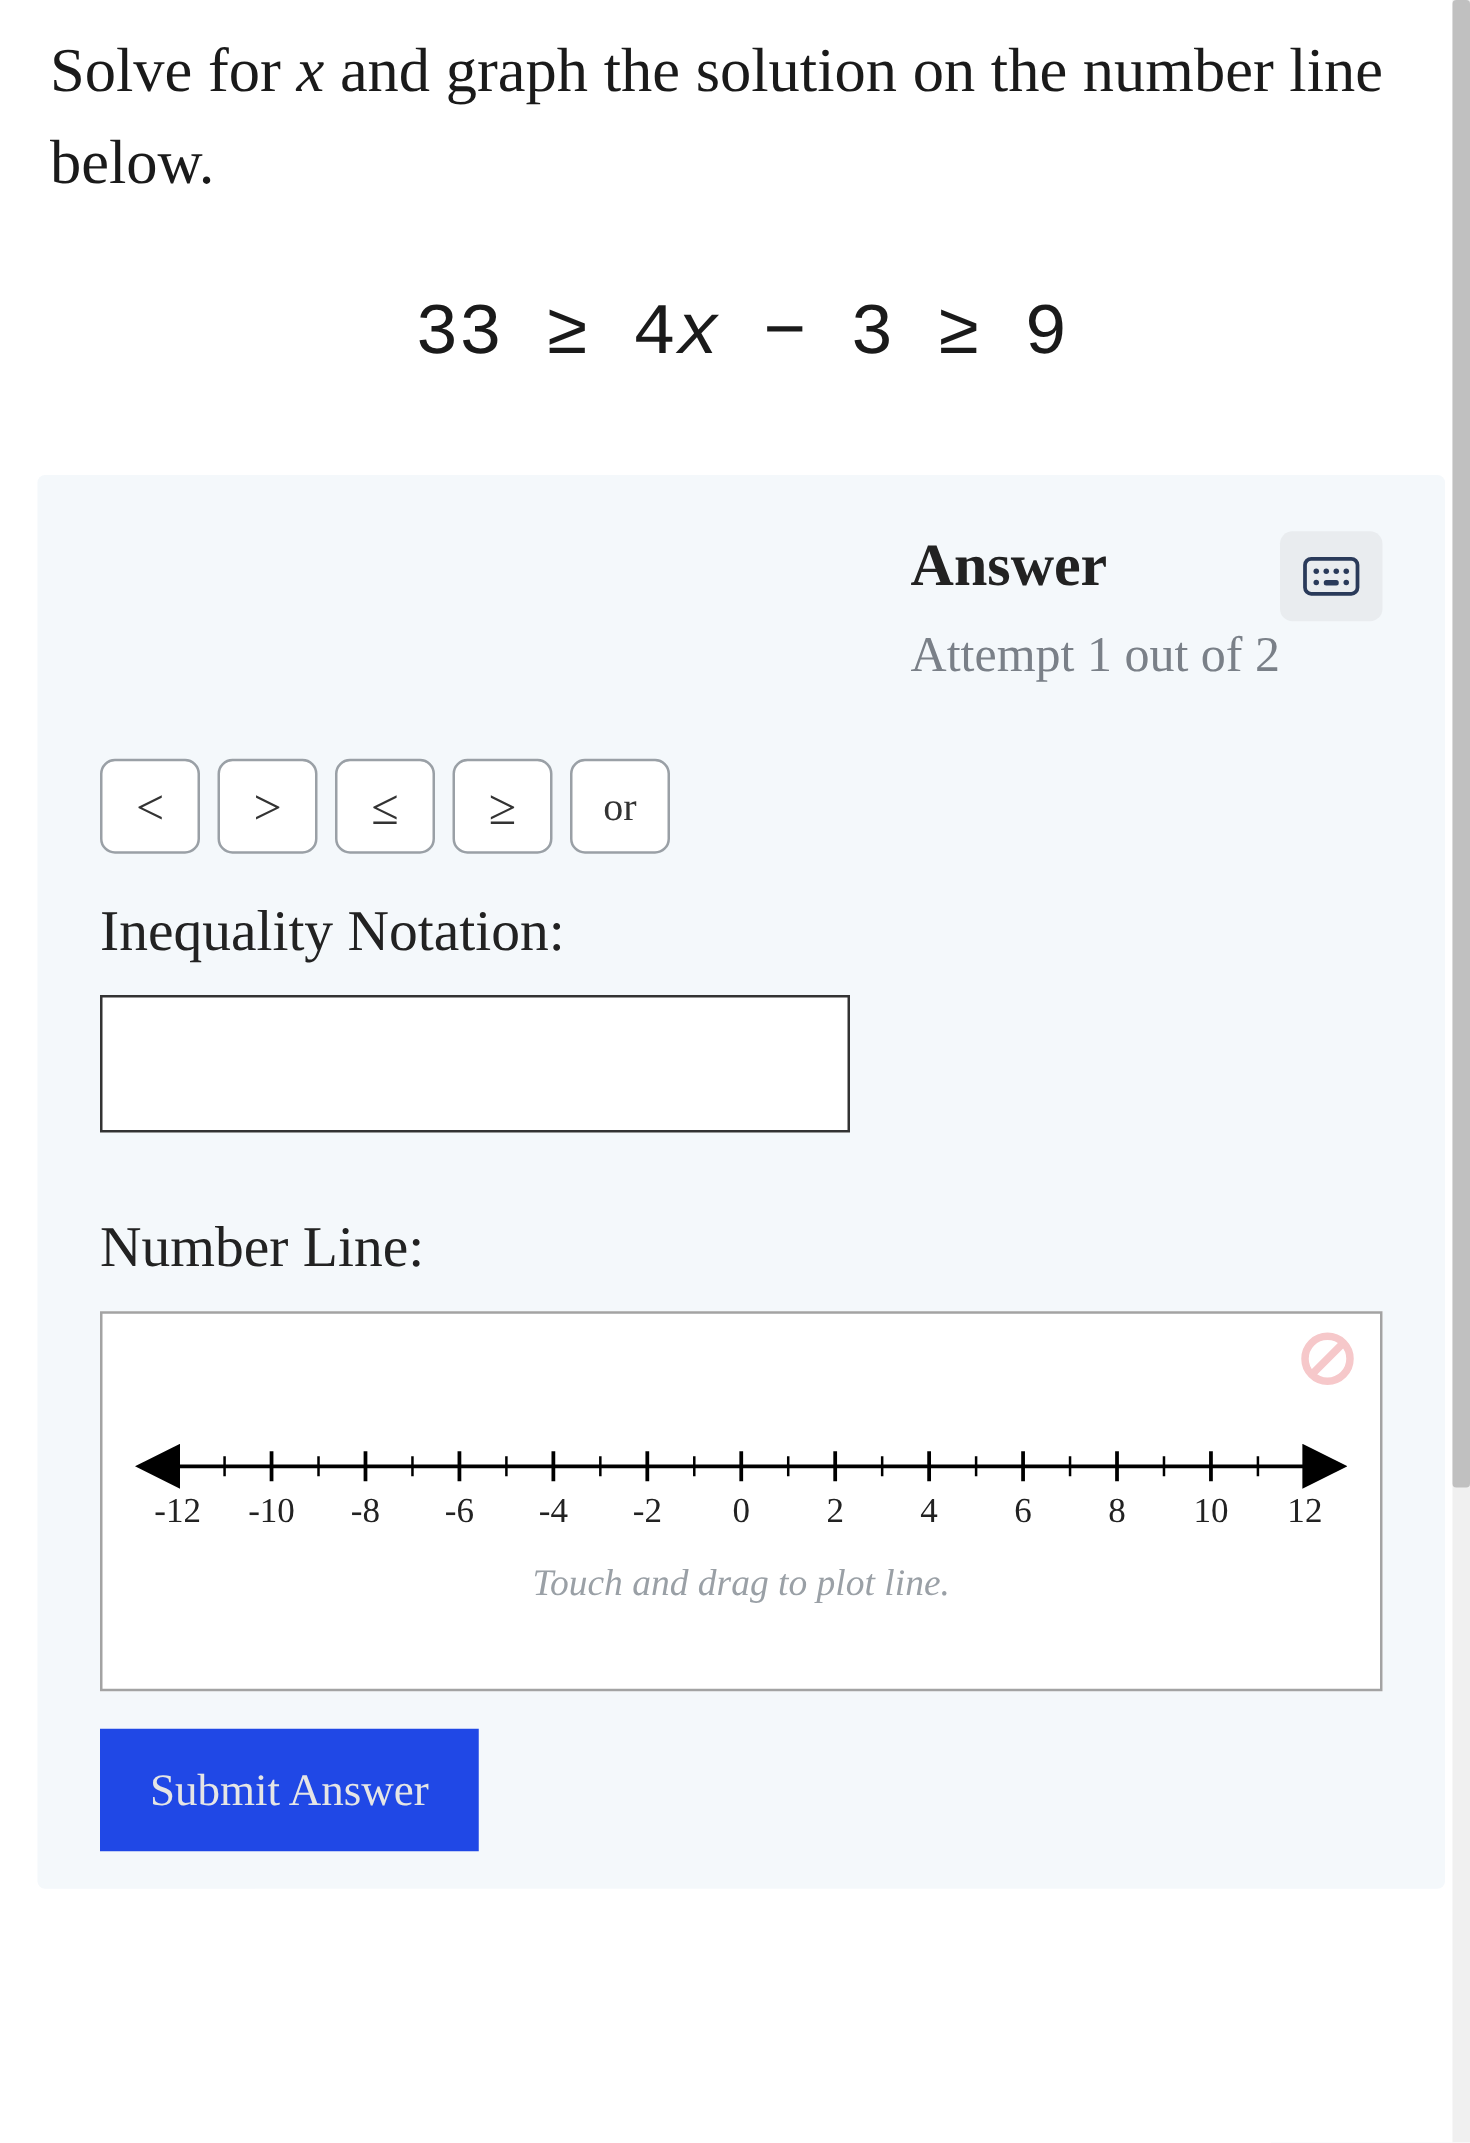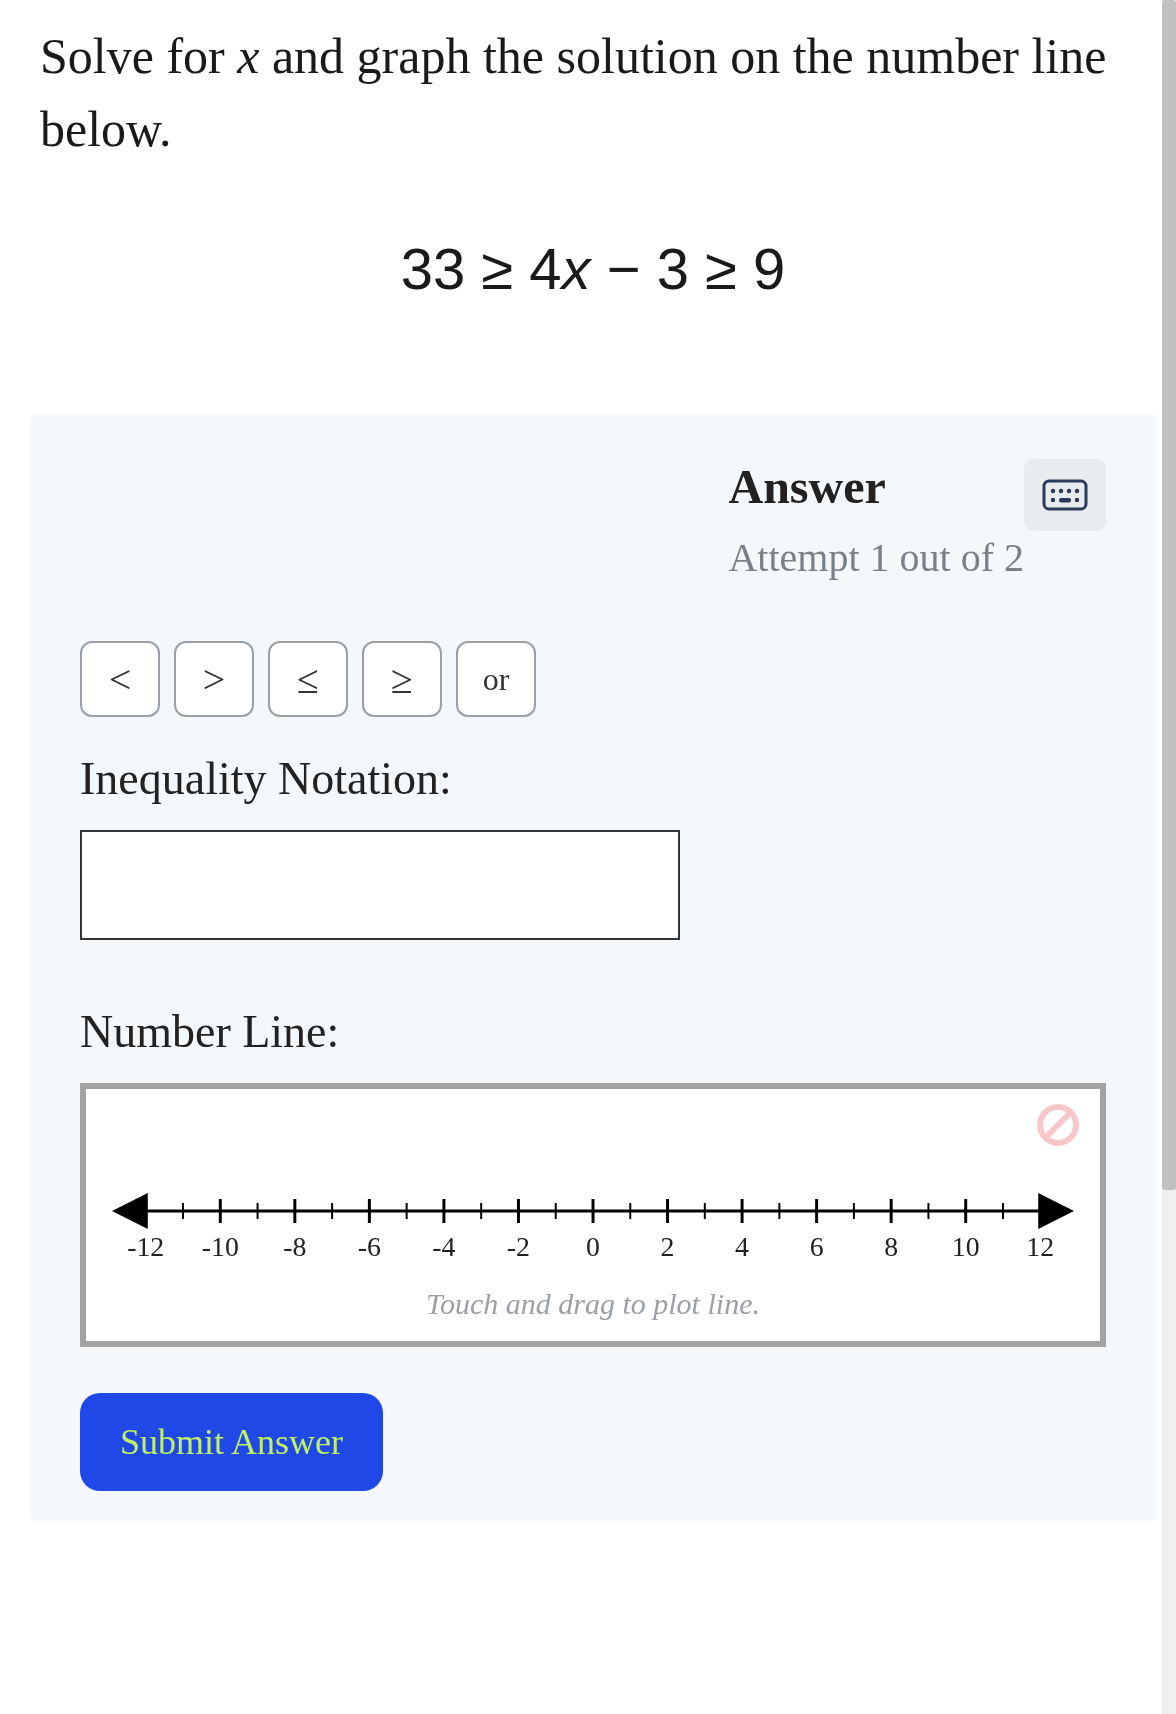--- a/index.html
+++ b/index.html
@@ -32,23 +32,23 @@
   .prompt {
     font-size: 50px;
     line-height: 1.45;
     color: #1a1a1a;
     margin-bottom: 70px;
   }
   .prompt .x { font-style: italic; }
   .equation {
     text-align: center;
     font-size: 58px;
-    font-family: Liberation Sans, sans-serif;
+    font-family: Liberation Mono, monospace;
     color: #1a1a1a;
-    margin-bottom: 112px;
+    margin-bottom: 80px;
   }
   .equation .x { font-style: italic; }
   .answer-panel {
     background: #f4f8fb;
     border-radius: 6px;
     padding: 45px 50px 30px 50px;
     margin: 0 -10px;
   }
   .answer-header {
     display: flex;
@@ -105,25 +105,25 @@
     width: 600px;
     height: 110px;
     border: 2px solid #333;
     background: #fff;
     margin-bottom: 65px;
     font-size: 36px;
     padding: 10px 16px;
     font-family: inherit;
   }
   .numline-wrap {
-    border: 6px solid #a3a3a3;
-    background: #fff;
-    height: 264px;
+    border: 2px solid #a3a3a3;
+    background: #fff;
+    height: 304px;
     position: relative;
-    margin-bottom: 46px;
+    margin-bottom: 30px;
     padding: 0 20px;
   }
   .clear-icon {
     position: absolute;
     top: 14px;
     right: 20px;
     width: 44px;
     height: 44px;
     display: flex;
     align-items: center;
@@ -133,26 +133,26 @@
   .numline-svg { width: 100%; height: 130px; margin-top: 72px; }
   .numline-hint {
     text-align: center;
     font-size: 30px;
     color: #9aa0a6;
     margin-top: -8px;
     font-style: italic;
   }
   .submit-btn {
     background: #2048e6;
-    color: #bef264;
+    color: #e5e5e5;
     font-size: 36px;
     font-family: Georgia, serif;
     padding: 28px 40px;
     border: none;
-    border-radius: 20px;
+    border-radius: 0;
     cursor: pointer;
   }
 </style>
 </head>
 <body>
 
 <div class="scroll-track"></div>
 <div class="scroll-thumb"></div>
 
 <div class="content">

